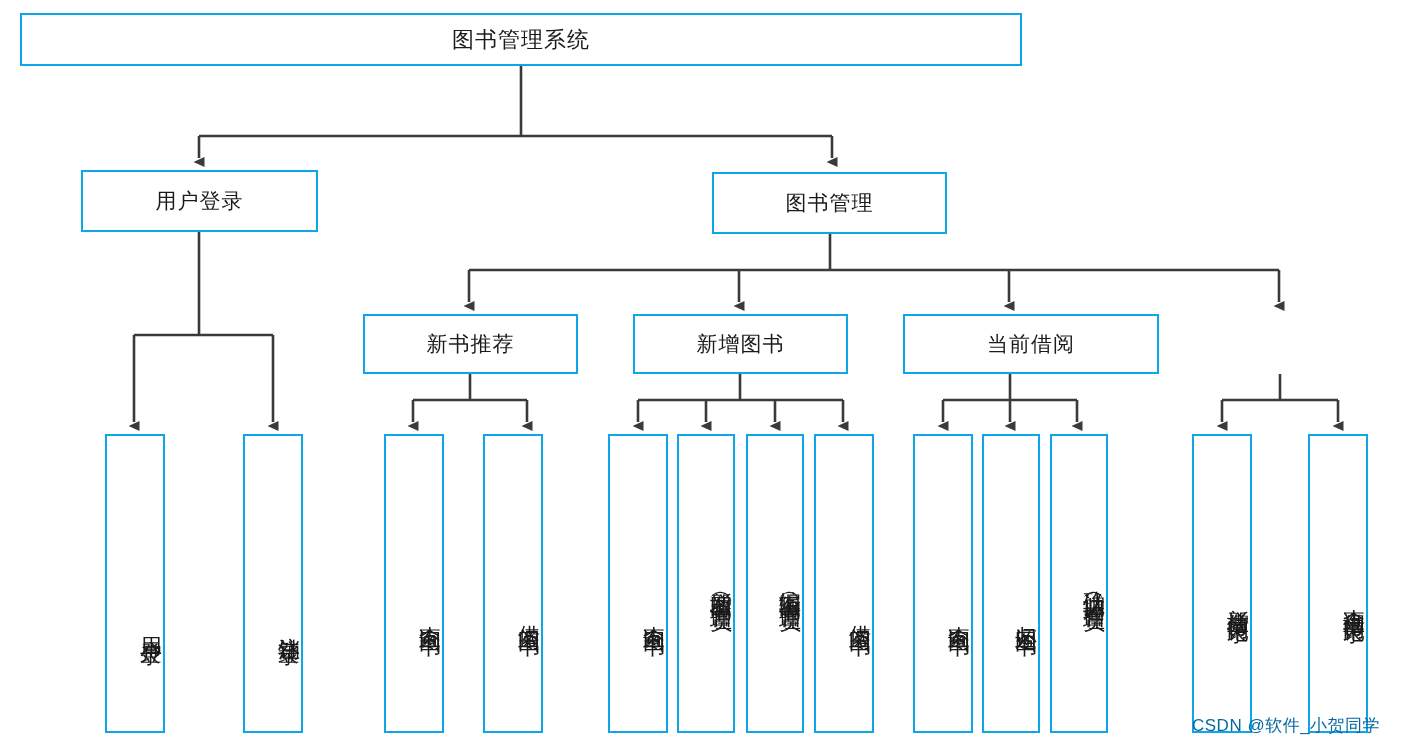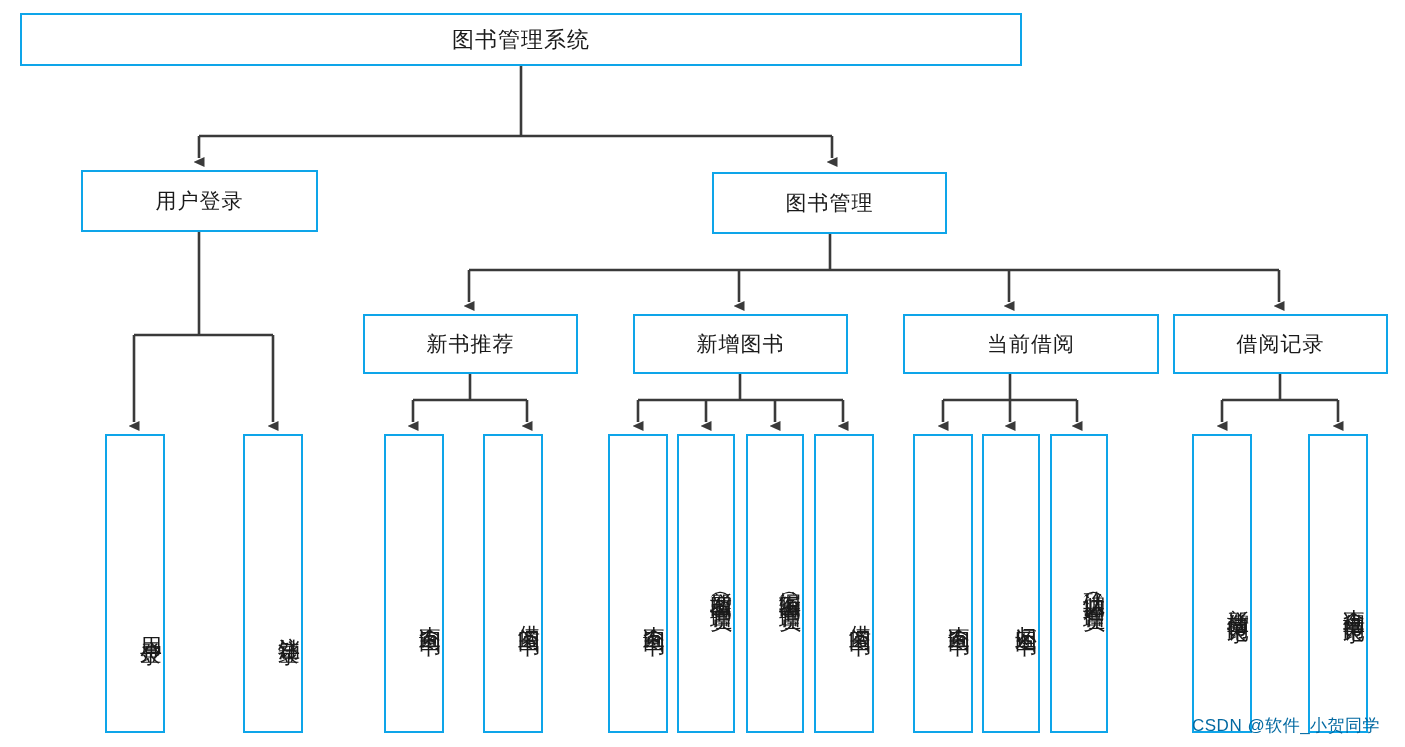--- a/index.html
+++ b/index.html
@@ -136,23 +136,20 @@
 
   <div class="node node-h" style="left:363px; top:314px; width:215px; height:60px;">
     <span>新书推荐</span>
   </div>
   <div class="node node-h" style="left:633px; top:314px; width:215px; height:60px;">
     <span>新增图书</span>
   </div>
   <div class="node node-h" style="left:903px; top:314px; width:256px; height:60px;">
     <span>当前借阅</span>
   </div>
-  <div class="node node-h" style="left:1173px; top:314px; width:215px; height:60px;">
-    <span>借阅记录</span>
-  </div>
 
   <div class="node node-v" style="left:105px; top:434px; width:60px; height:299px; padding-top:82px;">
     <span>用户登录</span>
   </div>
   <div class="node node-v" style="left:243px; top:434px; width:60px; height:299px; padding-top:82px;">
     <span>注销登录</span>
   </div>
 
   <div class="node node-v" style="left:384px; top:434px; width:60px; height:299px; padding-top:60px;">
     <span>查询图书</span>

